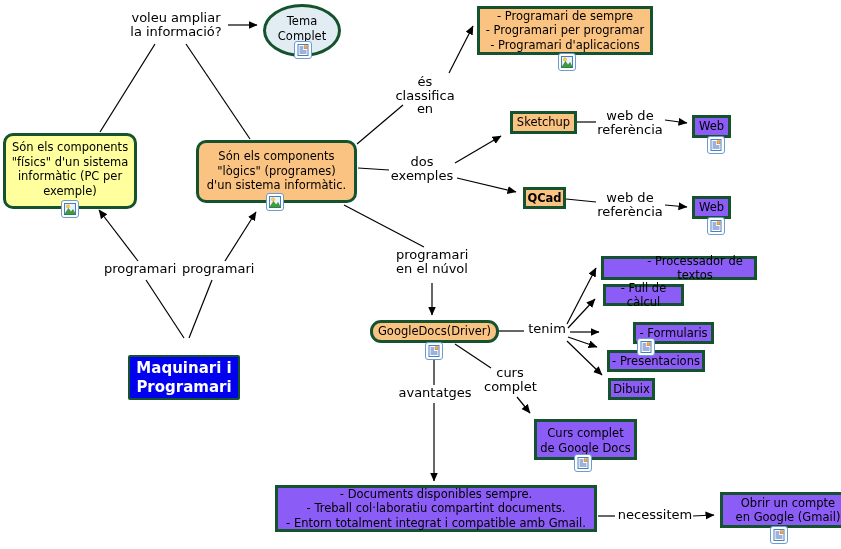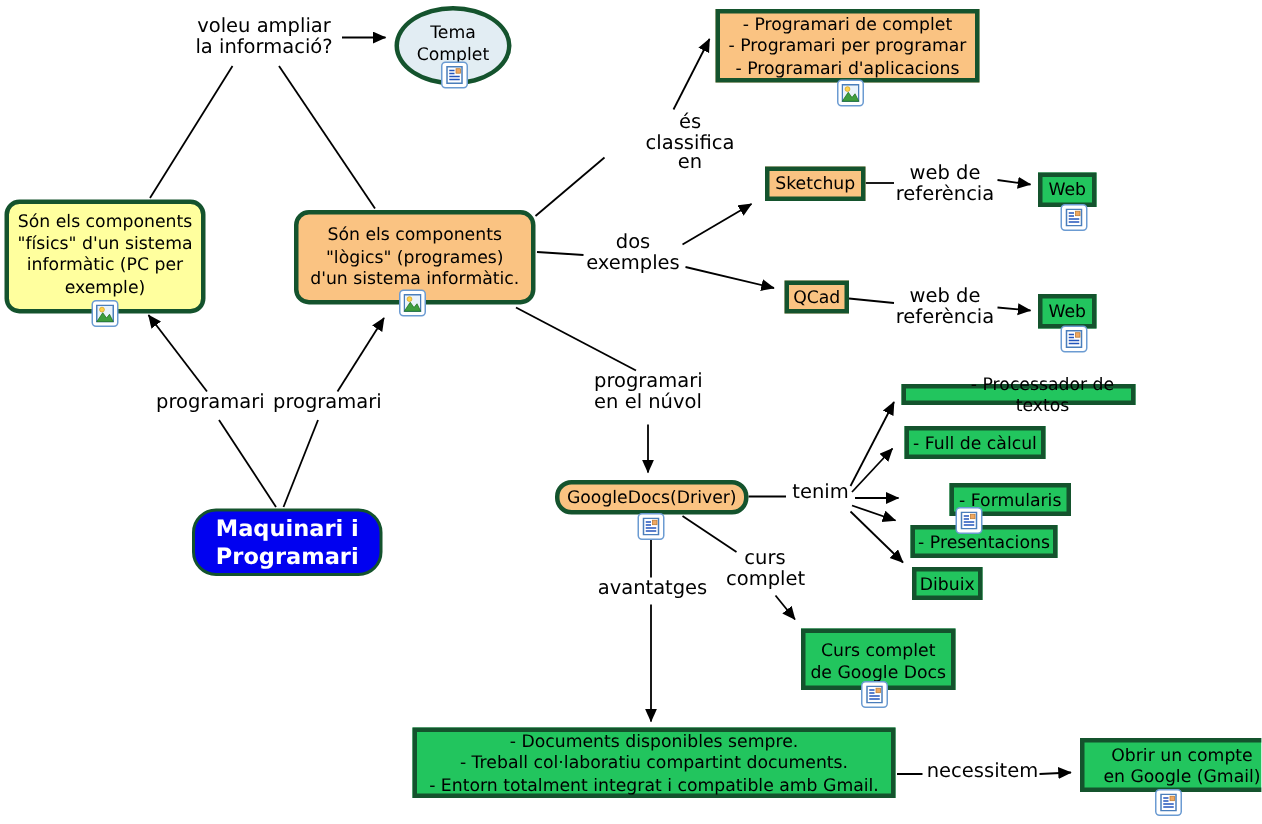--- a/index.html
+++ b/index.html
@@ -12,21 +12,21 @@
     position:absolute;box-sizing:border-box;border:3px solid #14532d;
     display:flex;align-items:center;justify-content:center;
     text-align:center;white-space:pre-line;font-size:11.5px;line-height:14.5px;
     z-index:2;
   }
   .topalign{align-items:flex-start;}
   .rounded{border-radius:10px;}
   .ellipse{border-radius:50%;background:#e2edf3;}
   .yellow{background:#ffff9e;}
   .orange{background:#fac382;}
-  .pink{background:#22c55e;}
+  .pink{background:#8b5cf6;}
   .root{
     background:#0101f0;color:#ffffff;font-weight:bold;font-size:15px;
     line-height:19px;border-width:2px;border-radius:2px;
   }
   .llabel{
     position:absolute;z-index:2;text-align:center;white-space:pre-line;
     font-size:13px;line-height:13.5px;
   }
   .res-icon{
     position:absolute;z-index:3;width:18px;height:18px;box-sizing:border-box;
@@ -75,70 +75,70 @@
       <line x1="434" y1="358" x2="434" y2="385"></line>
       <line x1="434" y1="403" x2="434" y2="481" marker-end="url(#ah)"></line>
       <line x1="598" y1="516" x2="615" y2="516"></line>
       <line x1="693" y1="516" x2="714" y2="515" marker-end="url(#ah)"></line>
     </g>
   </svg>
 
   <div class="node ellipse topalign" style="left:263px;top:4px;width:78px;height:53px;padding-top:7px;">Tema
 Complet</div>
 
-  <div class="node orange" style="left:477px;top:6px;width:176px;height:49px;">- Programari de complet
+  <div class="node orange" style="left:477px;top:6px;width:176px;height:49px;">- Programari de sempre
 - Programari per programar
 - Programari d'aplicacions</div>
 
   <div class="node yellow rounded topalign" style="left:3px;top:133px;width:134px;height:76px;padding-top:4px;">Són els components
 "físics" d'un sistema
 informàtic (PC per
 exemple)</div>
 
   <div class="node orange rounded topalign" style="left:196px;top:140px;width:161px;height:63px;padding-top:6px;">Són els components
 "lògics" (programes)
 d'un sistema informàtic.</div>
 
   <div class="node orange" style="left:510px;top:111px;width:67px;height:23px;">Sketchup</div>
 
   <div class="node pink" style="left:692px;top:115px;width:39px;height:23px;">Web</div>
 
-  <div class="node orange" style="left:523px;top:187px;width:43px;height:22px;">QCad</div>
+  <div class="node orange" style="left:523px;top:187px;width:43px;height:22px;font-weight:bold;">QCad</div>
 
   <div class="node pink" style="left:692px;top:196px;width:39px;height:23px;">Web</div>
 
-  <div class="node root" style="left:128px;top:339px;width:127px;height:45px;border-radius:16px;">Maquinari i
+  <div class="node root" style="left:128px;top:355px;width:112px;height:45px;">Maquinari i
 Programari</div>
 
   <div class="node orange" style="left:370px;top:320px;width:129px;height:23px;border-radius:11px;">GoogleDocs(Driver)</div>
 
-  <div class="node pink" style="left:601px;top:256px;width:156px;height:14px;padding-left:32px;">- Processador de textos</div>
-
-  <div class="node pink" style="left:603px;top:284px;width:94px;height:22px;">- Full de càlcul</div>
+  <div class="node pink" style="left:601px;top:256px;width:156px;height:24px;padding-left:32px;">- Processador de textos</div>
+
+  <div class="node pink" style="left:603px;top:284px;width:81px;height:22px;">- Full de càlcul</div>
 
   <div class="node pink" style="left:633px;top:322px;width:81px;height:22px;">- Formularis</div>
 
   <div class="node pink" style="left:607px;top:350px;width:98px;height:22px;">- Presentacions</div>
 
   <div class="node pink" style="left:608px;top:378px;width:47px;height:22px;">Dibuix</div>
 
   <div class="node pink topalign" style="left:534px;top:419px;width:103px;height:41px;padding-top:4px;">Curs complet
 de Google Docs</div>
 
   <div class="node pink" style="left:275px;top:485px;width:322px;height:47px;">- Documents disponibles sempre.
 - Treball col·laboratiu compartint documents.
 - Entorn totalment integrat i compatible amb Gmail.</div>
 
   <div class="node pink" style="left:720px;top:492px;width:136px;height:36px;">Obrir un compte
 en Google (Gmail)</div>
 
   <div class="llabel" style="left:126px;top:11px;width:100px;">voleu ampliar
 la informació?</div>
 
-  <div class="llabel" style="left:386px;top:75px;width:78px;margin-left:35px;">és classifica
+  <div class="llabel" style="left:386px;top:75px;width:78px;">és classifica
 en</div>
 
   <div class="llabel" style="left:390px;top:155px;width:64px;">dos
 exemples</div>
 
   <div class="llabel" style="left:596px;top:109px;width:68px;">web de
 referència</div>
 
   <div class="llabel" style="left:596px;top:191px;width:68px;">web de
 referència</div>

